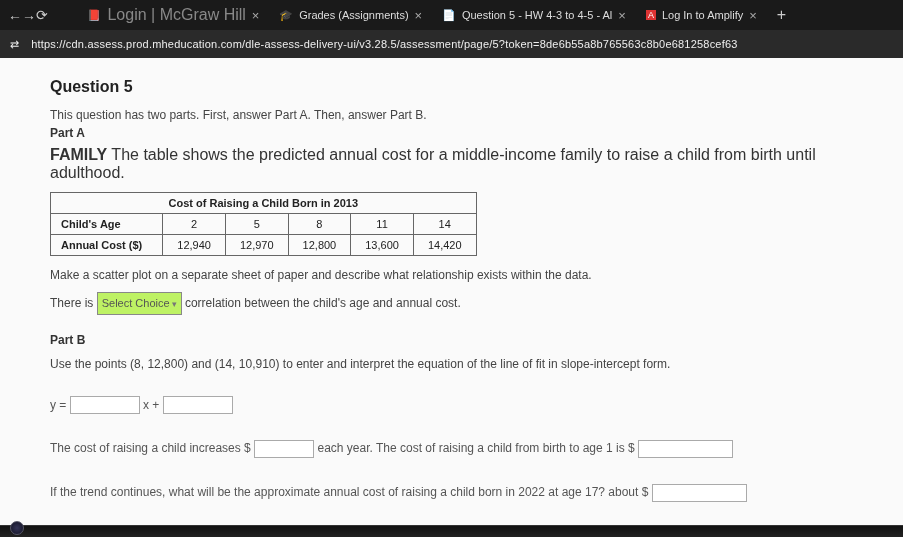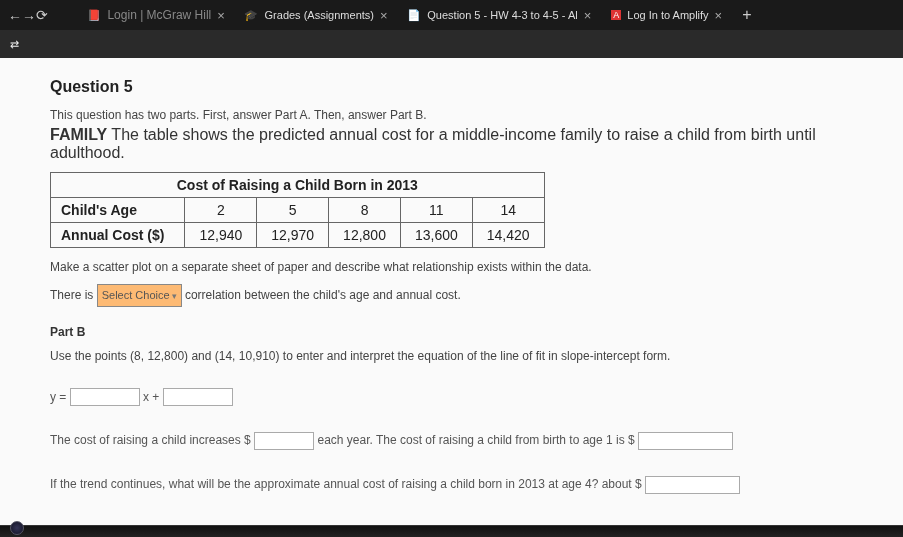--- a/index.html
+++ b/index.html
@@ -2,41 +2,41 @@
 <html><head>
   <meta charset="utf-8">
   <style>
     * { margin: 0; padding: 0; box-sizing: border-box; }
     body { font-family: Arial, sans-serif; background: #000; width: 903px; height: 537px; overflow: hidden; position: relative; }
     
     .browser-top { background: #1a1a1a; color: #ccc; height: 30px; display: flex; align-items: center; font-size: 11px; padding: 0 8px; }
     .tab { display: flex; align-items: center; padding: 4px 10px; gap: 6px; color: #ddd; }
     .tab .close { color: #aaa; cursor: pointer; font-size: 13px; }
     .tab-icon { font-size: 11px; }
-    .tab-login { color: #888; font-size: 12px; }
+    .tab-login { color: #888; font-size: 16px; }
     .plus { color: #ccc; padding: 0 10px; cursor: pointer; font-size: 16px; }
     
     .nav-bar { background: #2a2a2a; color: #eee; height: 28px; display: flex; align-items: center; padding: 0 10px; gap: 12px; font-size: 11px; }
     .nav-arrow { color: #ccc; font-size: 14px; cursor: pointer; }
     .url { color: #eee; letter-spacing: 0.2px; }
     
     .page { background: #fafafa; padding: 20px 50px; height: calc(537px - 58px); overflow-y: auto; color: #333; }
     .page h2 { font-size: 16px; font-weight: bold; margin-bottom: 12px; color: #222; }
     .instr { font-size: 12px; color: #444; margin-bottom: 4px; }
     .partlabel { font-size: 12px; font-weight: bold; color: #333; margin-bottom: 6px; }
     .family { font-size: 16px; color: #333; margin-bottom: 10px; }
     .family b { font-weight: bold; }
     
-    table.data { border-collapse: collapse; margin-bottom: 10px; font-size: 14px; }
+    table.data { border-collapse: collapse; margin-bottom: 10px; font-size: 11px; }
     table.data td, table.data th { border: 1px solid #666; padding: 4px 14px; text-align: center; color: #222; }
     table.data .caption { font-weight: bold; text-align: center; }
     table.data .rowhead { text-align: left; font-weight: bold; padding-left: 10px; padding-right: 20px; }
     
     .ptext { font-size: 12px; color: #444; margin: 8px 0; line-height: 1.5; }
-    .select-choice { display: inline-block; border: 1px solid #888; background: #fdba74; padding: 2px 4px; font-size: 11px; color: #555; }
+    .select-choice { display: inline-block; border: 1px solid #888; background: #bef264; padding: 2px 4px; font-size: 11px; color: #555; }
     .select-choice::after { content: " ▾"; font-size: 9px; color: #777; }
     
     .partb { margin-top: 18px; }
     .inputbox { display: inline-block; border: 1px solid #aaa; background: #fff; height: 18px; vertical-align: middle; }
     .w70 { width: 70px; } .w60 { width: 60px; } .w80 { width: 95px; }
     .line { font-size: 12px; color: #555; margin: 22px 0; line-height: 1.8; }
     
     .frame-edge { position: absolute; left: 0; right: 0; bottom: 0; height: 12px; background: linear-gradient(#111,#222); border-top: 1px solid #333; }
     .camera { position: absolute; left: 10px; bottom: 2px; width: 14px; height: 14px; border-radius: 50%; background: radial-gradient(#335,#112); border: 1px solid #556; }
   </style>
@@ -66,25 +66,27 @@
   <div class="tab">
     <span class="tab-icon" style="background:#d33;color:#fff;padding:0 2px;font-size:9px;">A</span>
     <span>Log In to Amplify</span>
     <span class="close">×</span>
   </div>
   <span class="plus">+</span>
 </div>
 
 <div class="nav-bar">
   <span>⇄</span>
+  <span class="url">https://cdn.assess.prod.mheducation.com/dle-assess-delivery-ui/v3.28.5/assessment/page/5?token=8de6b55a8b765563c8b0e681258cef63</span>
 </div>
 
 <div class="page">
   <h2>Question 5</h2>
   <p class="instr">This question has two parts. First, answer Part A. Then, answer Part B.</p>
+  <p class="partlabel">Part A</p>
   <p class="family"><b>FAMILY</b><span> The table shows the predicted annual cost for a middle-income family to raise a child from birth until adulthood.</span></p>
 
   <table class="data">
     <tbody>
         <tr>
           <td class="caption" colspan="6">Cost of Raising a Child Born in 2013</td>
         </tr>
     <tr>
       <td class="rowhead">Child's Age</td>
       <td>2</td>
@@ -123,20 +125,20 @@
     </p>
 
     <p class="line">
       <span>The cost of raising a child increases $</span>
       <span class="inputbox w60"></span>
       <span> each year. The cost of raising a child from birth to age 1 is $</span>
       <span class="inputbox w80"></span>
     </p>
 
     <p class="line">
-      <span>If the trend continues, what will be the approximate annual cost of raising a child born in 2013 at age 4? about $</span>
+      <span>If the trend continues, what will be the approximate annual cost of raising a child born in 2022 at age 17? about $</span>
       <span class="inputbox w80"></span>
     </p>
   </div>
 </div>
 
 <div class="frame-edge"></div>
 <div class="camera"></div>
 
 </body></html>

